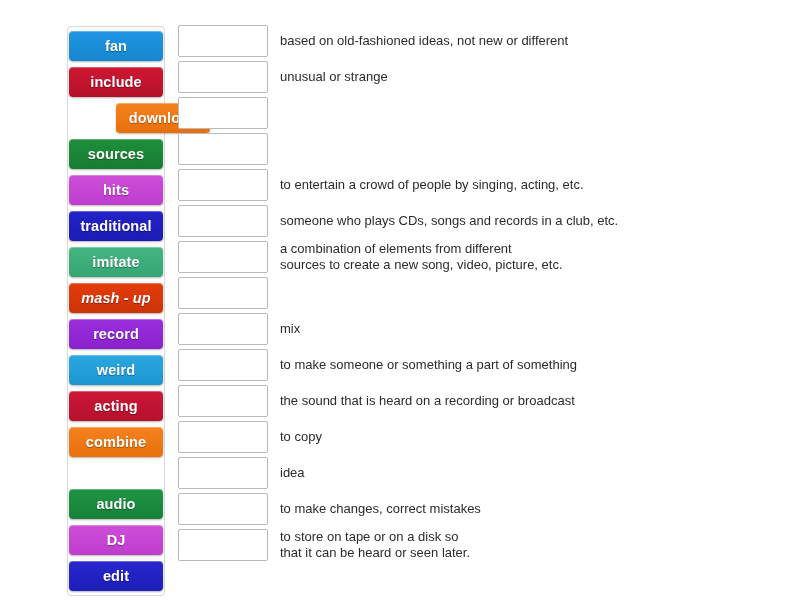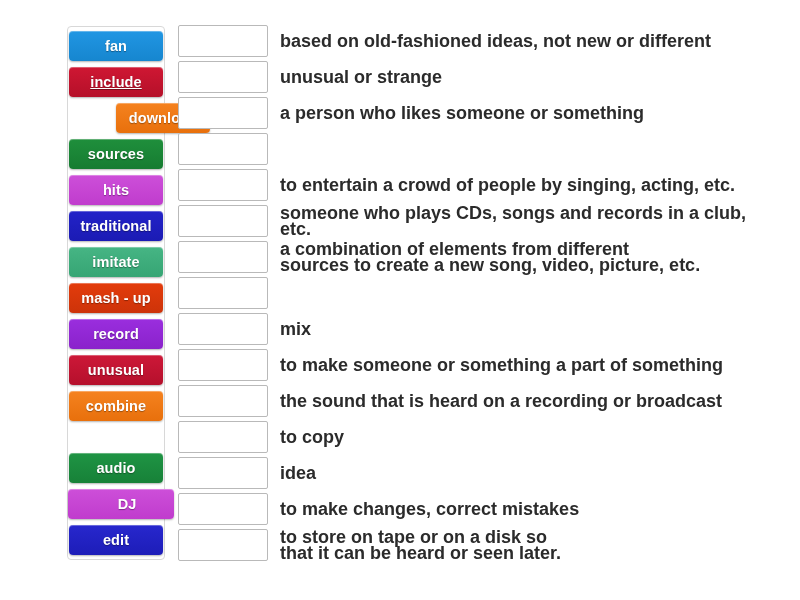--- a/index.html
+++ b/index.html
@@ -76,61 +76,60 @@
     width: 90px;
     height: 32px;
     border: 1px solid #b9b9b9;
     border-radius: 2px;
     background: #ffffff;
     box-sizing: border-box;
   }
 
   .definition {
     margin-left: 12px;
-    font-size: 18px;
+    font-size: 13px;
     color: #2b2b2b;
     line-height: 16px;
     white-space: pre-line;
-    font-weight: bold;
   }
 </style>
 </head>
 <body>
 
 <div id="activity">
 
   <div id="tile-tray">
       <div class="word-tile" style="background: linear-gradient(rgb(33, 150, 227) 0%, rgb(22, 134, 207) 100%);">fan</div>
-      <div class="word-tile" style="background: linear-gradient(rgb(207, 23, 51) 0%, rgb(181, 16, 41) 100%); text-decoration: underline;">include</div>
+      <div class="word-tile" style="background: linear-gradient(rgb(207, 23, 51) 0%, rgb(181, 16, 41) 100%);">include</div>
       <div class="word-tile" style="background: linear-gradient(rgb(245, 130, 31) 0%, rgb(232, 112, 12) 100%); margin-left: 48px;">download</div>
       <div class="word-tile" style="background: linear-gradient(rgb(31, 143, 60) 0%, rgb(22, 124, 49) 100%);">sources</div>
       <div class="word-tile" style="background: linear-gradient(rgb(205, 79, 217) 0%, rgb(192, 60, 205) 100%);">hits</div>
       <div class="word-tile" style="background: linear-gradient(rgb(35, 35, 200) 0%, rgb(27, 27, 180) 100%);">traditional</div>
       <div class="word-tile" style="background: linear-gradient(rgb(70, 181, 132) 0%, rgb(54, 165, 116) 100%);">imitate</div>
-      <div class="word-tile" style="background: linear-gradient(rgb(227, 60, 12) 0%, rgb(205, 51, 9) 100%);">mash - up</div>
+      <div class="word-tile" style="background: linear-gradient(rgb(227, 60, 12) 0%, rgb(205, 51, 9) 100%); font-style: italic;">mash - up</div>
       <div class="word-tile" style="background: linear-gradient(rgb(154, 46, 222) 0%, rgb(138, 34, 203) 100%);">record</div>
-      <div class="word-tile" style="background: linear-gradient(rgb(205, 24, 56) 0%, rgb(181, 16, 44) 100%);">unusual</div>
+      <div class="word-tile" style="background: linear-gradient(rgb(42, 167, 224) 0%, rgb(29, 150, 208) 100%);">weird</div>
+      <div class="word-tile" style="background: linear-gradient(rgb(205, 24, 56) 0%, rgb(181, 16, 44) 100%);">acting</div>
       <div class="word-tile" style="background: linear-gradient(rgb(245, 130, 31) 0%, rgb(232, 112, 12) 100%);">combine</div>
       <div class="word-tile" style="background: linear-gradient(rgb(31, 148, 68) 0%, rgb(23, 129, 56) 100%); margin-top: 32px;">audio</div>
-      <div class="word-tile" style="background: linear-gradient(rgb(205, 79, 217) 0%, rgb(192, 60, 205) 100%); padding-left: 12px;">DJ</div>
+      <div class="word-tile" style="background: linear-gradient(rgb(205, 79, 217) 0%, rgb(192, 60, 205) 100%);">DJ</div>
       <div class="word-tile" style="background: linear-gradient(rgb(39, 39, 205) 0%, rgb(29, 29, 184) 100%);">edit</div>
     </div>
 
   <div id="rows">
       <div class="answer-row">
         <div class="drop-slot"></div>
         <div class="definition">based on old-fashioned ideas, not new or different</div>
       </div>
       <div class="answer-row">
         <div class="drop-slot"></div>
         <div class="definition">unusual or strange</div>
       </div>
       <div class="answer-row">
         <div class="drop-slot"></div>
-        <div class="definition">a person who likes someone or something</div>
       </div>
       <div class="answer-row">
         <div class="drop-slot"></div>
       </div>
       <div class="answer-row">
         <div class="drop-slot"></div>
         <div class="definition">to entertain a crowd of people by singing, acting, etc.</div>
       </div>
       <div class="answer-row">
         <div class="drop-slot"></div>

